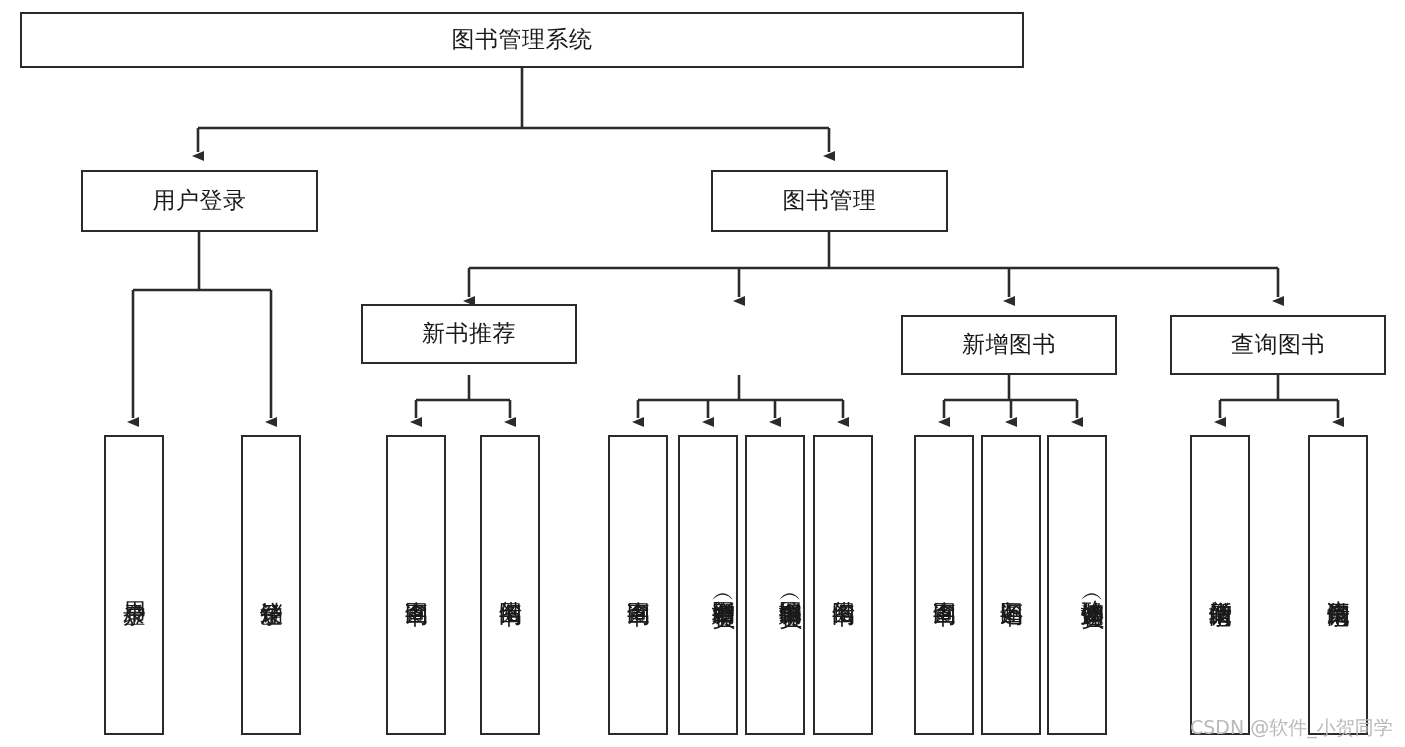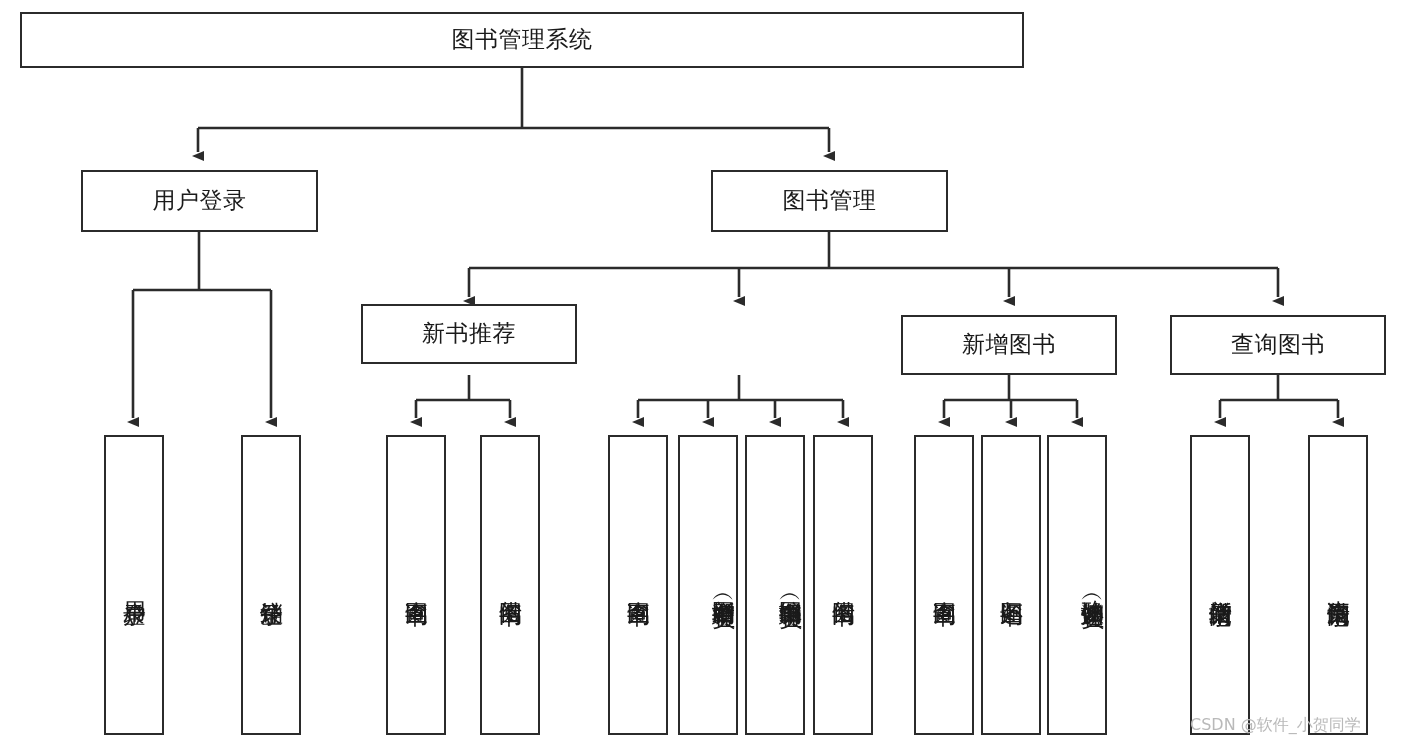--- a/index.html
+++ b/index.html
@@ -56,21 +56,21 @@
     text-align: center;
   }
   .node-v.vcenter {
     align-items: center;
     padding-top: 0;
   }
   .watermark {
     position: absolute;
     left: 1190px;
     top: 715px;
-    font-size: 16px;
+    font-size: 19px;
     color: #b9b9b9;
     white-space: nowrap;
     z-index: 3;
     font-family: "DejaVu Sans", "Liberation Sans", sans-serif;
   }
 </style>
 </head>
 <body>
 
 <div id="canvas">

